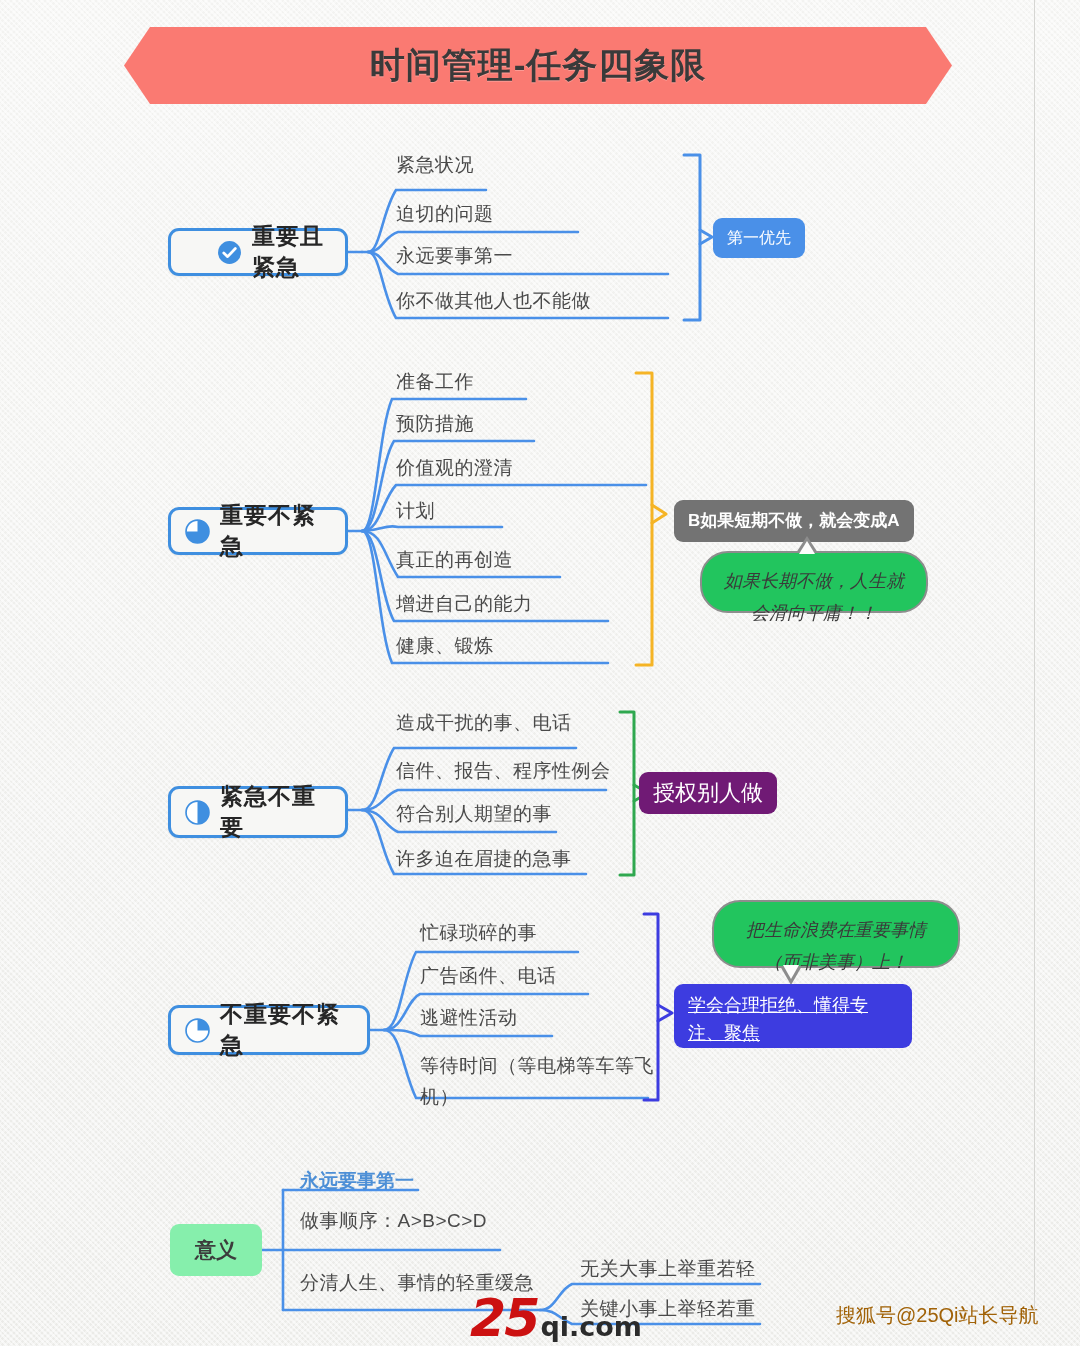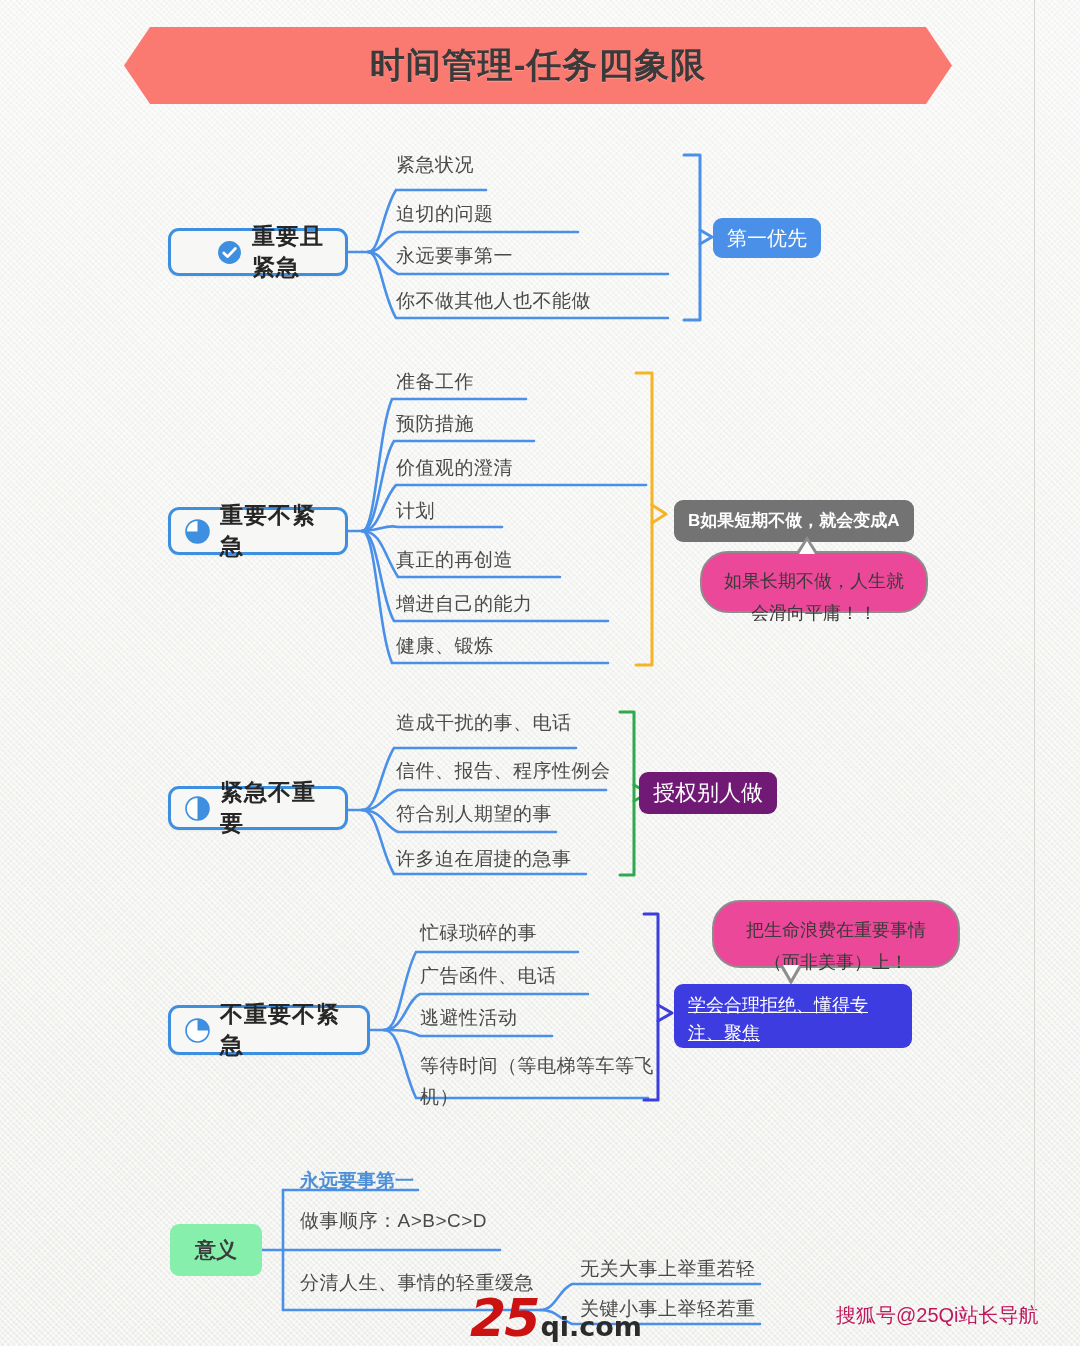--- a/index.html
+++ b/index.html
@@ -54,30 +54,30 @@
   }
   .leaf.wrap{white-space:normal;width:236px;line-height:31px;}
 
   
   .badge{
     position:absolute;border-radius:9px;color:#fff;
     display:flex;align-items:center;
     font-size:17px;line-height:26px;box-sizing:border-box;
     padding:7px 14px;
   }
-  #badge-priority{background:#4a90e8;font-size:20px;}
+  #badge-priority{background:#4a90e8;font-size:16px;}
   #badge-becomes-a{background:#737373;font-size:17px;font-weight:bold;}
   #badge-delegate{background:#701a75;font-size:22px;}
   #badge-focus{background:#3d3ce0;font-size:18px;line-height:28px;text-decoration:underline;}
 
   
   .callout{
-    position:absolute;background:#ec4899;border:2.5px solid #8d8d8d;border-radius:28px;
+    position:absolute;background:#22c55e;border:2.5px solid #8d8d8d;border-radius:28px;
     font-size:18px;color:#3a3a3a;line-height:32px;text-align:center;
-    box-sizing:border-box;padding:12px 18px;
+    box-sizing:border-box;padding:12px 18px;font-style:italic;
   }
   .callout .tail{position:absolute;width:0;height:0;}
 
   
   #node-meaning{
     position:absolute;left:170px;top:1224px;width:92px;height:52px;
     background:#86efac;border-radius:9px;
     display:flex;align-items:center;justify-content:center;
     font-size:21px;font-weight:bold;color:#3c3c3c;
   }
@@ -86,21 +86,21 @@
   }
 
   
   #wm-logo{
     position:absolute;left:470px;top:1294px;display:flex;align-items:baseline;
     font-family:"DejaVu Sans",sans-serif;
   }
   #wm-logo .num{font-size:52px;font-weight:bold;color:#cc1111;line-height:48px;letter-spacing:-2px;font-style:italic;}
   #wm-logo .dom{font-size:27px;font-weight:bold;color:#2b2b2b;margin-left:2px;}
   #wm-text{
-    position:absolute;left:836px;top:1302px;font-size:20px;color:#be185d;white-space:nowrap;
+    position:absolute;left:836px;top:1302px;font-size:20px;color:#a16207;white-space:nowrap;
   }
   #page-edge{position:absolute;left:1034px;top:0;width:1px;height:1310px;background:#d6d6d3;}
 </style>
 </head>
 <body>
 
 <div id="paper-texture"></div>
 
 <div id="canvas">
 
@@ -198,21 +198,21 @@
 
   <div class="badge" id="badge-becomes-a" style="left:674px;top:500px;width:240px;height:42px;">
     <span>B如果短期不做，就会变成A</span>
   </div>
   <div class="callout" id="callout-q2" style="left:700px;top:551px;width:228px;height:62px;">
     <span>如果长期不做，人生就会滑向平庸！！</span>
     <span class="tail" style="left:94px;top:-17px;border-left:11px solid transparent;border-right:11px solid transparent;border-bottom:17px solid #8d8d8d;"></span>
     <span class="tail" style="left:97px;top:-12px;border-left:8px solid transparent;border-right:8px solid transparent;border-bottom:13px solid #fdfdfc;"></span>
   </div>
 
-  <div class="node-box" id="node-q3" style="left:168px;top:786px;width:180px;height:44px;">
+  <div class="node-box" id="node-q3" style="left:168px;top:786px;width:180px;height:52px;">
     <svg class="pie-icon" viewBox="0 0 24 24">
       <circle cx="12" cy="12" r="11" fill="#ffffff" stroke="#3f8fe0" stroke-width="1.6"></circle>
       <path d="M12 12 L12 1 A11 11 0 0 1 12 23 Z" fill="#3f8fe0"></path>
     </svg>
     <span class="node-label">紧急不重要</span>
   </div>
   <div class="leaf" style="left:396px;top:710px;">造成干扰的事、电话</div>
   <div class="leaf" style="left:396px;top:758px;">信件、报告、程序性例会</div>
   <div class="leaf" style="left:396px;top:801px;">符合别人期望的事</div>
   <div class="leaf" style="left:396px;top:846px;">许多迫在眉捷的急事</div>

